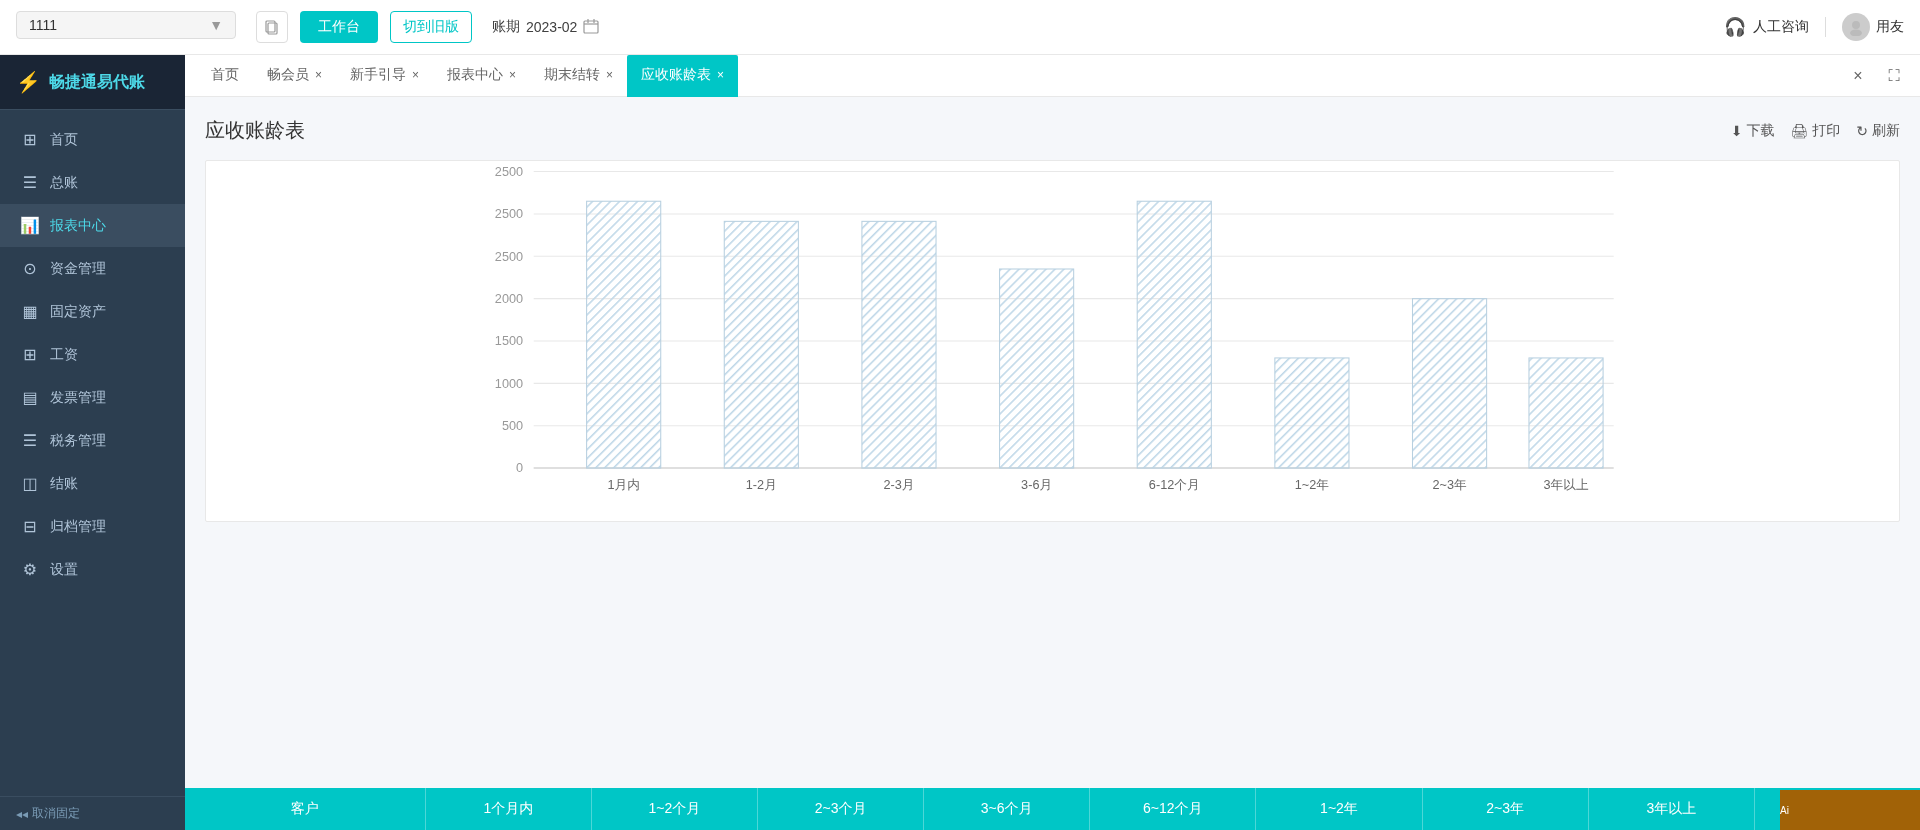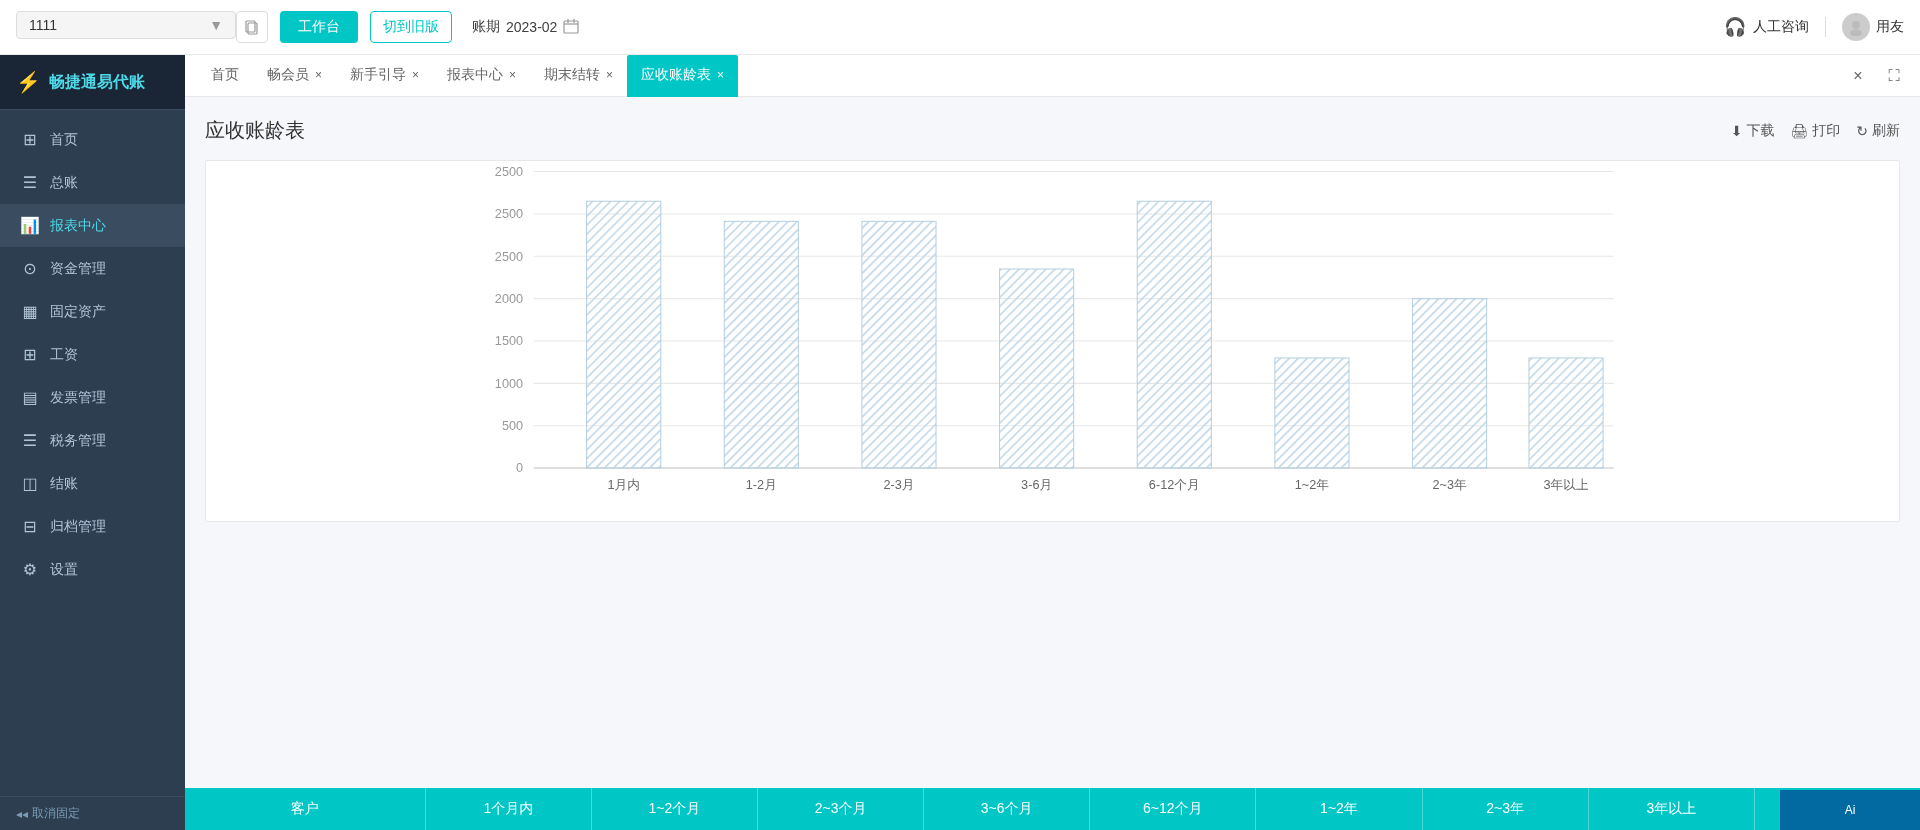--- a/index.html
+++ b/index.html
@@ -19,21 +19,21 @@
     .sidebar-item.active { background: #3a4d60; color: #4dd9e8; }
     .sidebar-item-icon { width: 20px; margin-right: 10px; text-align: center; font-size: 16px; }
     .sidebar-item-label { font-size: 14px; }
     .sidebar-cancel-fixed { display: flex; align-items: center; padding: 8px 16px; color: #7a9bb5; font-size: 12px; cursor: pointer; border-top: 1px solid #3a4d60; }
 
     
     .top-bar-left { display: flex; align-items: flex-start; flex: 1; }
     .company-selector { display: flex; align-items: center; background: #f5f5f5; border: 1px solid #ddd; border-radius: 4px; padding: 5px 12px; min-width: 220px; cursor: pointer; }
     .company-name { font-size: 14px; color: #333; flex: 1; }
     .company-arrow { color: #999; margin-left: 8px; }
-    .top-bar-actions { display: flex; align-items: center; gap: 12px; margin-left: 0; }
+    .top-bar-actions { display: flex; align-items: center; gap: 12px; margin-left: 20px; }
     .icon-btn { width: 32px; height: 32px; display: flex; align-items: center; justify-content: center; border: 1px solid #ddd; border-radius: 4px; cursor: pointer; background: #fff; color: #666; }
     .workbench-btn { background: #00c6c6; color: #fff; border: none; border-radius: 4px; padding: 7px 18px; cursor: pointer; font-size: 14px; }
     .switch-btn { border: 1px solid #00c6c6; color: #00c6c6; border-radius: 4px; padding: 6px 12px; cursor: pointer; background: #fff; font-size: 14px; }
     .period-info { display: flex; align-items: center; gap: 6px; color: #404040; font-size: 14px; margin-left: 8px; }
     .top-bar-right { display: flex; align-items: center; gap: 16px; }
     .user-service { display: flex; align-items: center; gap: 6px; color: #333; cursor: pointer; }
     .user-info { display: flex; align-items: center; gap: 6px; color: #333; cursor: pointer; }
     .avatar { width: 28px; height: 28px; border-radius: 50%; background: #ccc; display: flex; align-items: center; justify-content: center; color: #fff; font-size: 12px; }
     .divider-v { width: 1px; height: 20px; background: #ddd; }
 
@@ -58,21 +58,21 @@
     
     .chart-container { background: #fff; border: 1px solid #e8e8e8; border-radius: 2px; }
     .chart-inner { position: relative; width: 100%; height: 360px; }
     .chart-svg { width: 100%; height: 100%; }
     .table-header-row { display: flex; }
     .table-header-cell { flex: 1; text-align: center; padding: 12px 8px; color: #fff; font-size: 14px; border-right: 1px solid rgba(255,255,255,0.3); }
     .table-header-cell:first-child { flex: 1.5; }
     .table-header-cell:last-child { border-right: none; }
 
     
-    .ai-bar { position: fixed; bottom: 0; right: 0; width: 140px; height: 40px; background: #0369a1; display: flex; align-items: center; justify-content: center; color: #fff; font-size: 12px; cursor: pointer; z-index: 100; }
+    .ai-bar { position: fixed; bottom: 0; right: 0; width: 140px; height: 40px; background: #a16207; display: flex; align-items: center; justify-content: flex-start; color: #fff; font-size: 10px; cursor: pointer; z-index: 100; }
   </style>
 </head>
 <body>
 
 <div class="app">
   <div class="top-bar">
     <div class="top-bar-left">
       <div class="company-selector">
         <span class="company-name">1111</span>
         <span class="company-arrow">▼</span>

